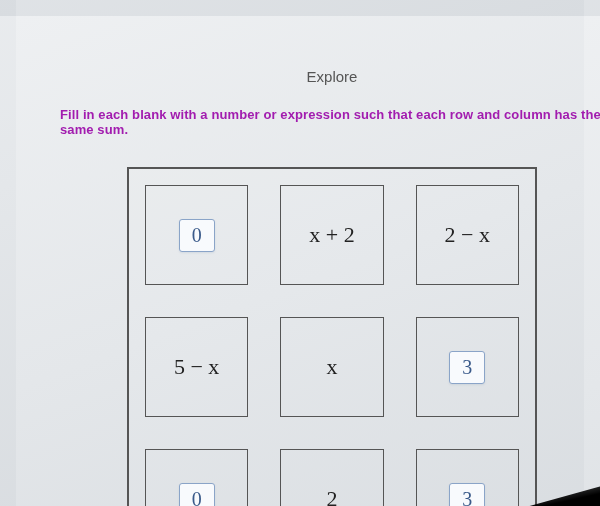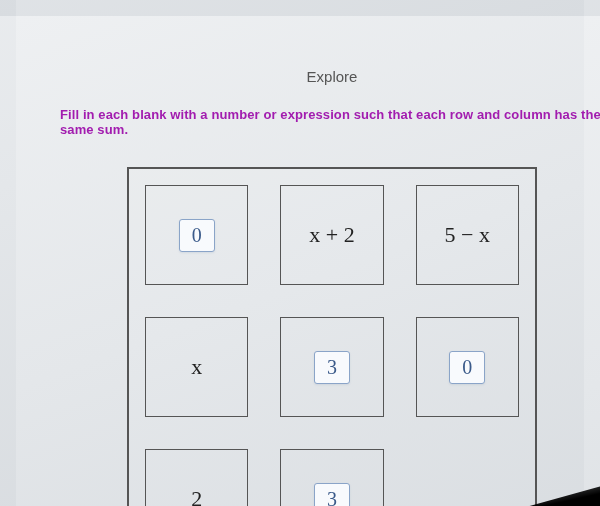--- a/index.html
+++ b/index.html
@@ -88,20 +88,23 @@
 
 <div class="worksheet">
   <div class="grid">
 
     <div class="cell">
       <span class="answer-box">0</span>
     </div>
     <div class="cell">
       <span class="math">x + 2</span>
     </div>
+    <div class="cell">
+      <span class="math">2 − x</span>
+    </div>
 
     <div class="cell">
       <span class="math">5 − x</span>
     </div>
     <div class="cell">
       <span class="math">x</span>
     </div>
     <div class="cell">
       <span class="answer-box">3</span>
     </div>

